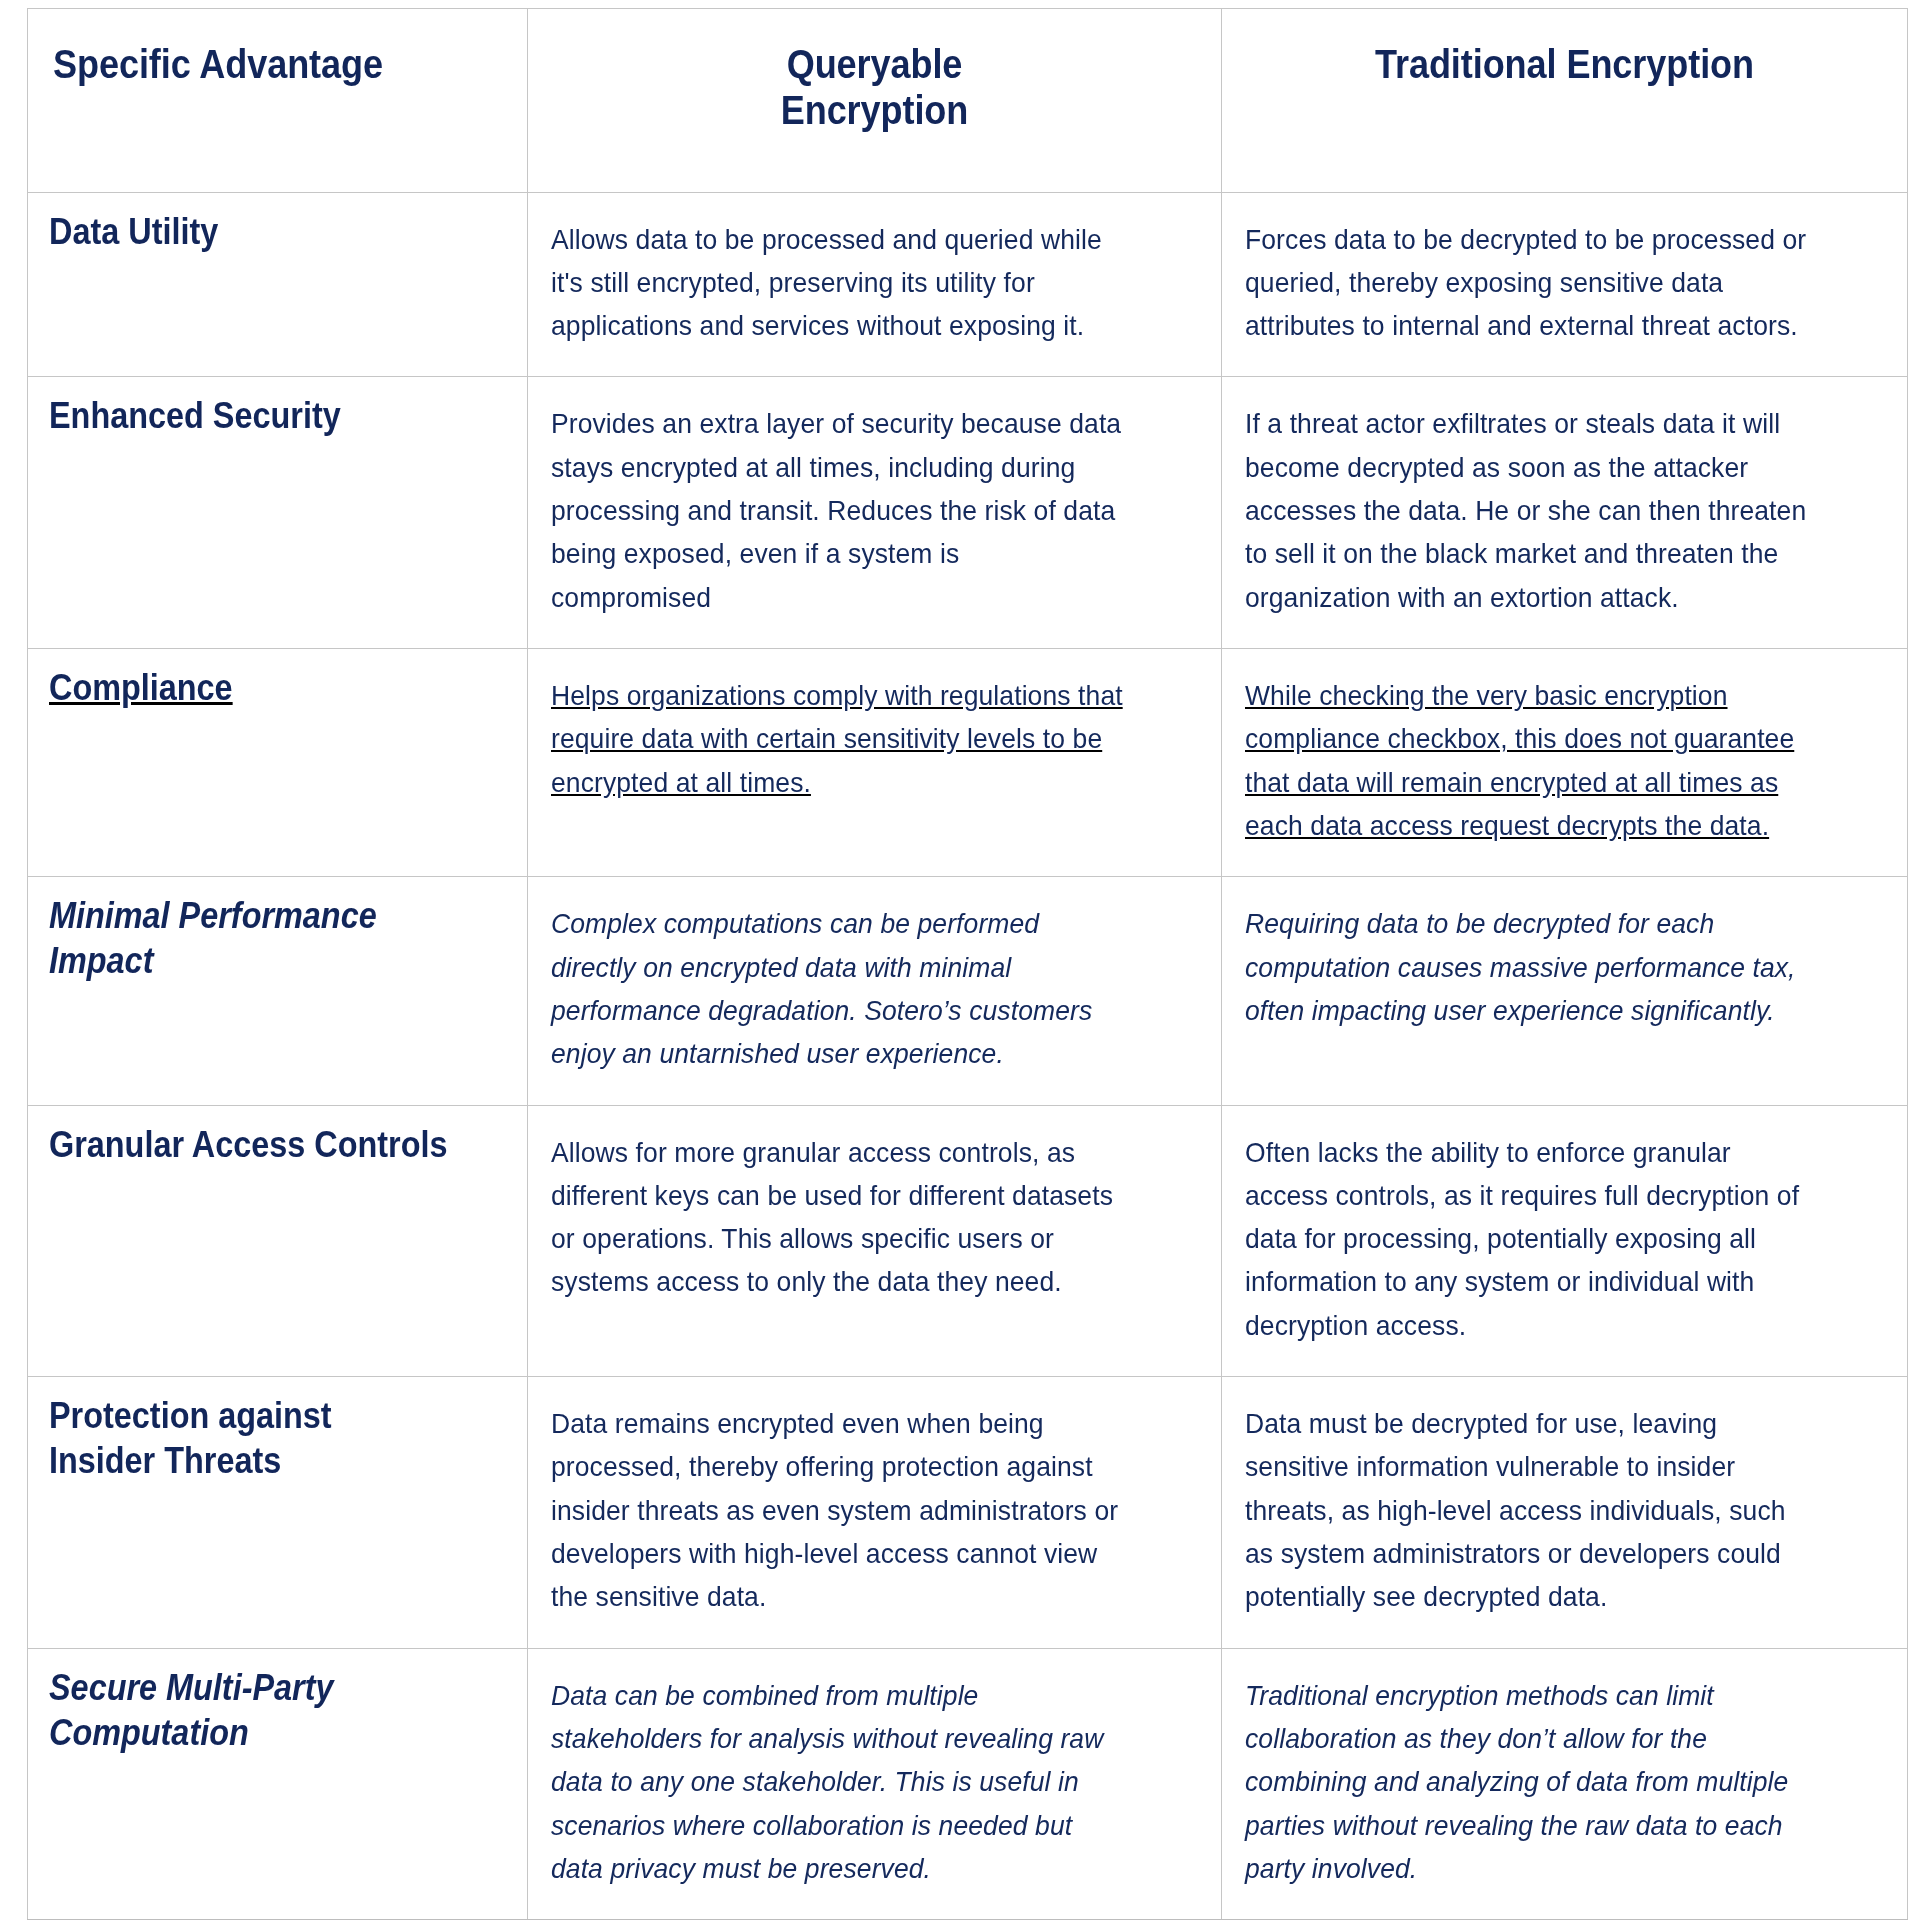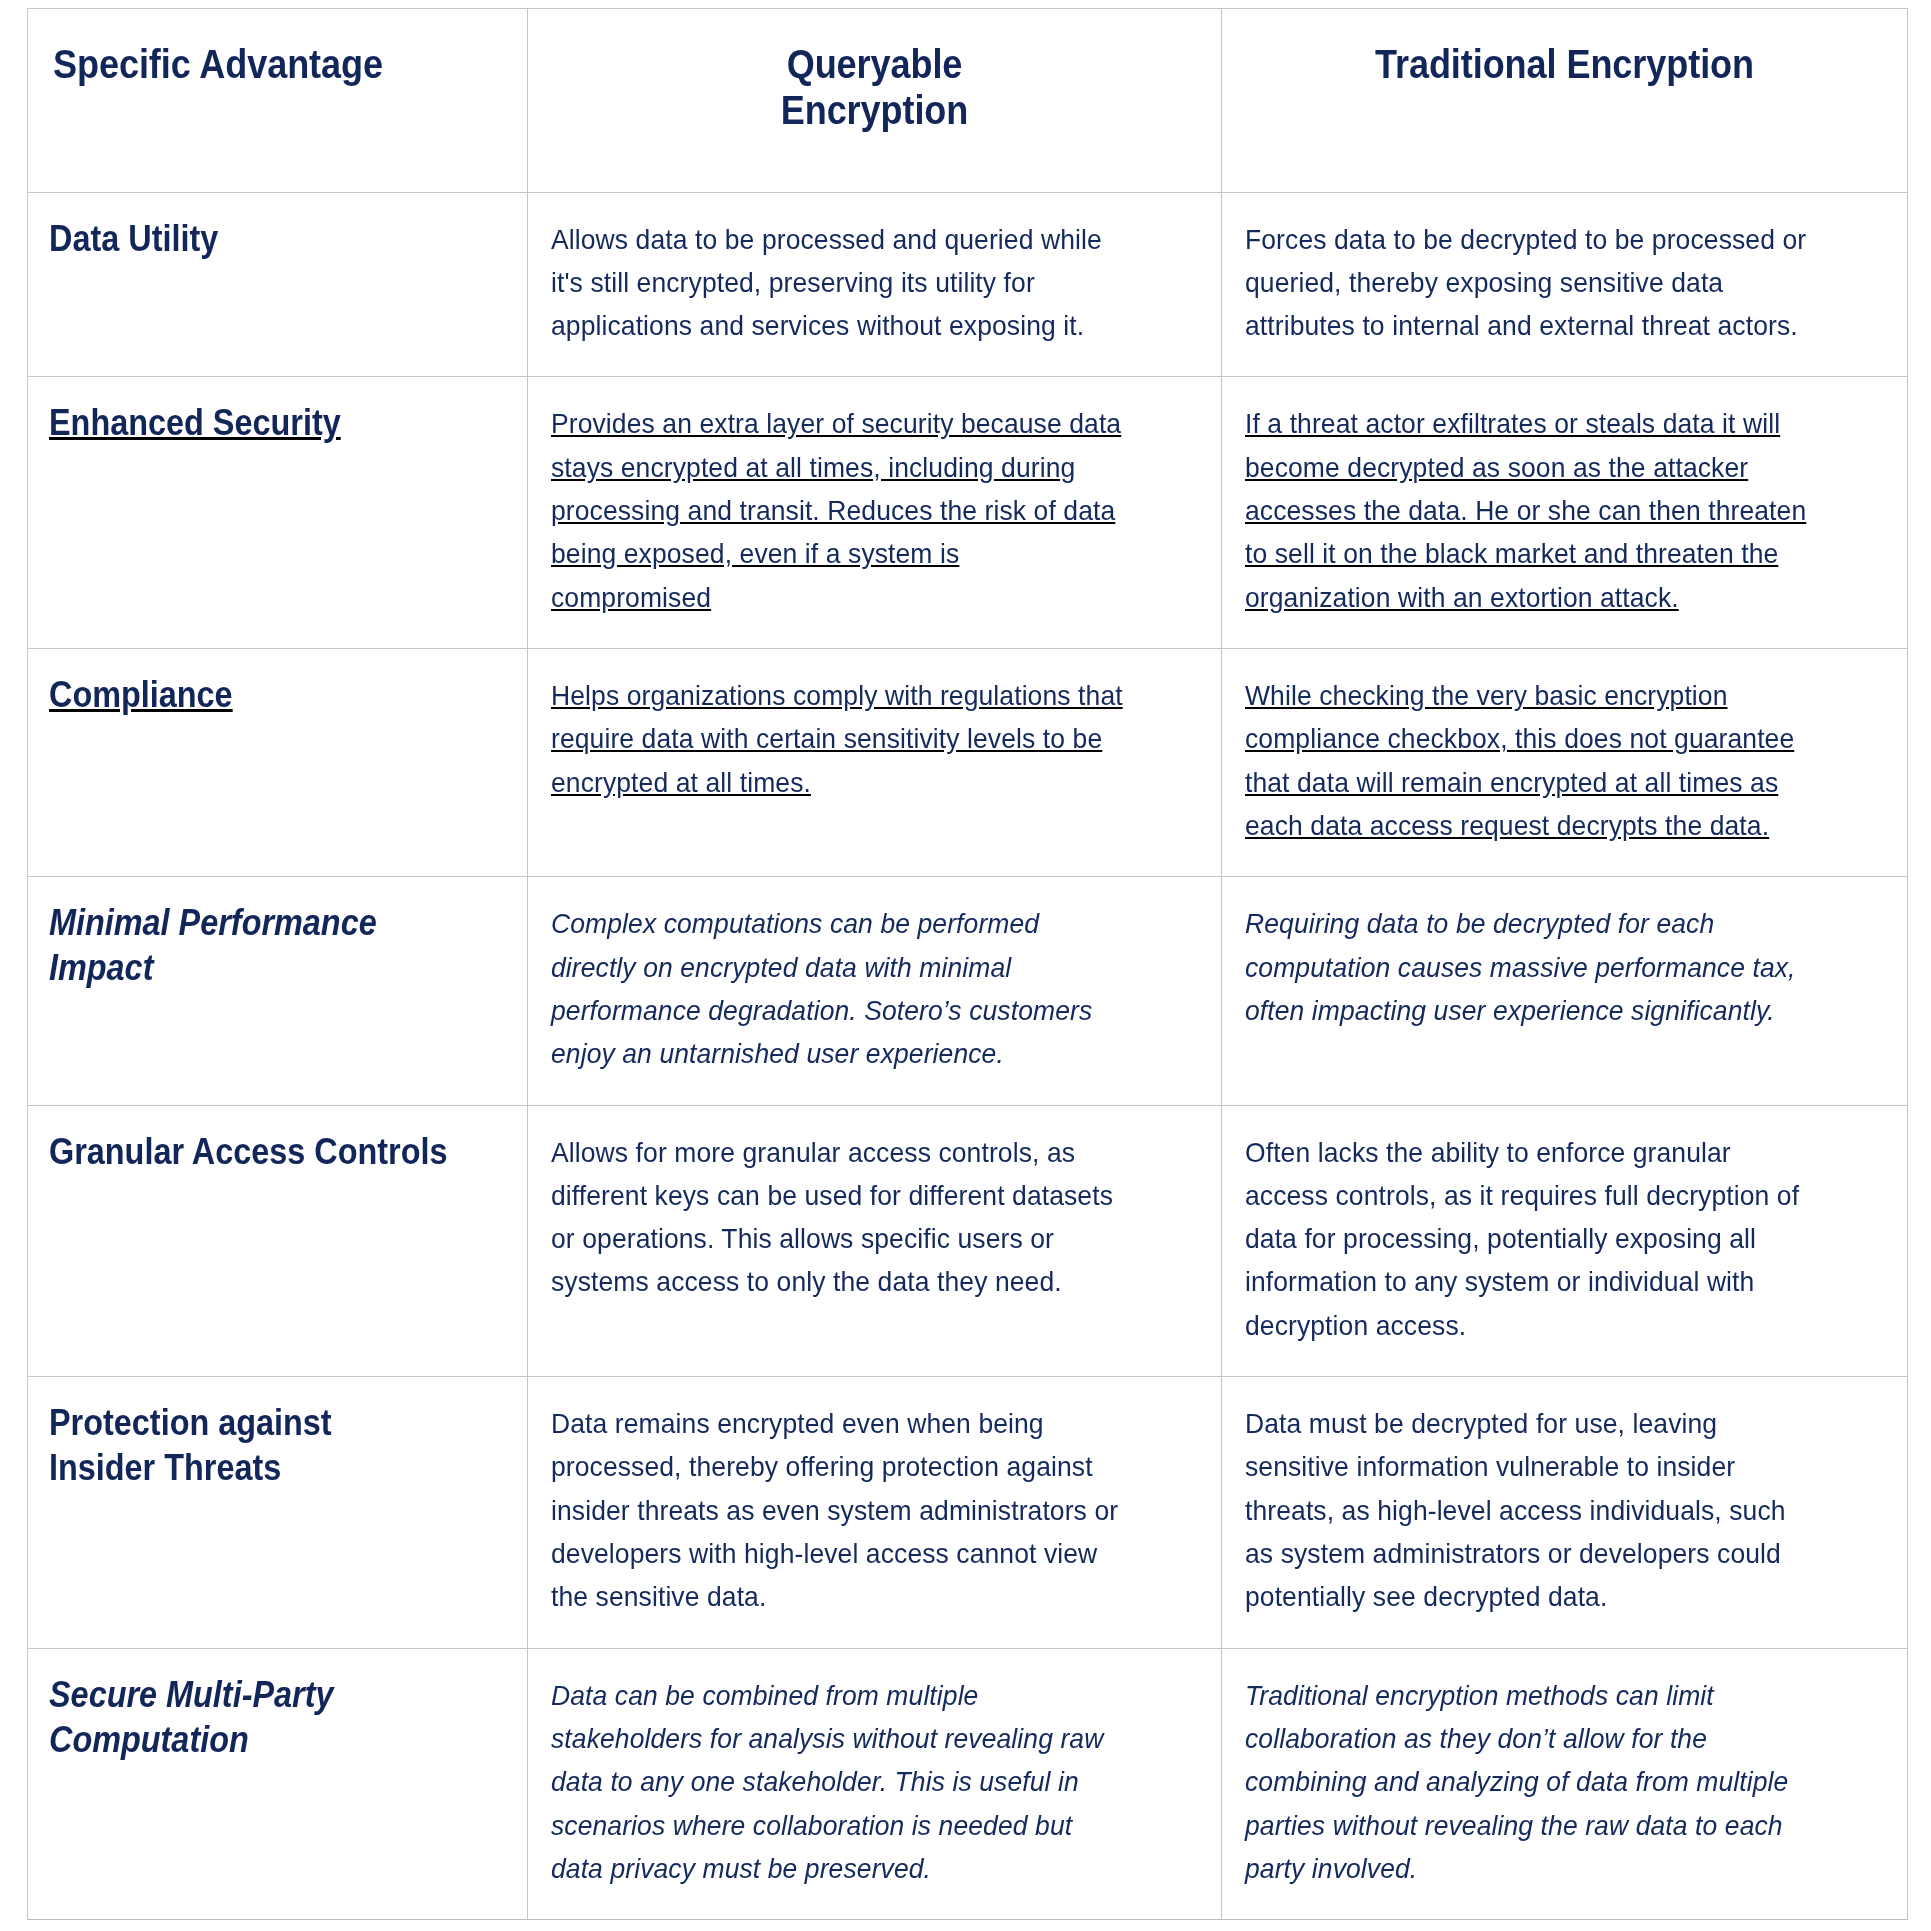--- a/index.html
+++ b/index.html
@@ -76,21 +76,21 @@
     transform-origin: center center;
   }
 
   
   tbody td {
     padding: 25px 25px 29px 25px;
   }
 
   td.cell-label {
     padding-left: 21px;
-    padding-top: 23px;
+    padding-top: 16px;
   }
   .row-label {
     font-family: "Liberation Sans Narrow", "Liberation Sans", sans-serif;
     font-weight: 700;
     font-size: 36px;
     line-height: 1.25;
     color: #12265a;
     transform: scaleX(0.9);
     transform-origin: left center;
     white-space: pre-line;
@@ -107,21 +107,21 @@
     font-size: 28.5px;
     line-height: 1.52;
     color: #14295c;
     transform: scaleX(0.93);
     transform-origin: left top;
     letter-spacing: 0.1px;
   }
 
   
   tr.r0 td { height: 162px; }
-  tr.r1 td { height: 198px; text-decoration: underline; }
+  tr.r1 td { height: 198px; }
   tr.r2 td { height: 208px; text-decoration: underline; }
   tr.r3 td { height: 185px; font-style: italic; }
   tr.r4 td { height: 193px; }
   tr.r5 td { height: 197px; }
   tr.r6 td { height: 266px; }
 
   tbody tr:last-child td {
     border-bottom: 1.9px solid #bdbdbd;
     font-style: italic;
   }

